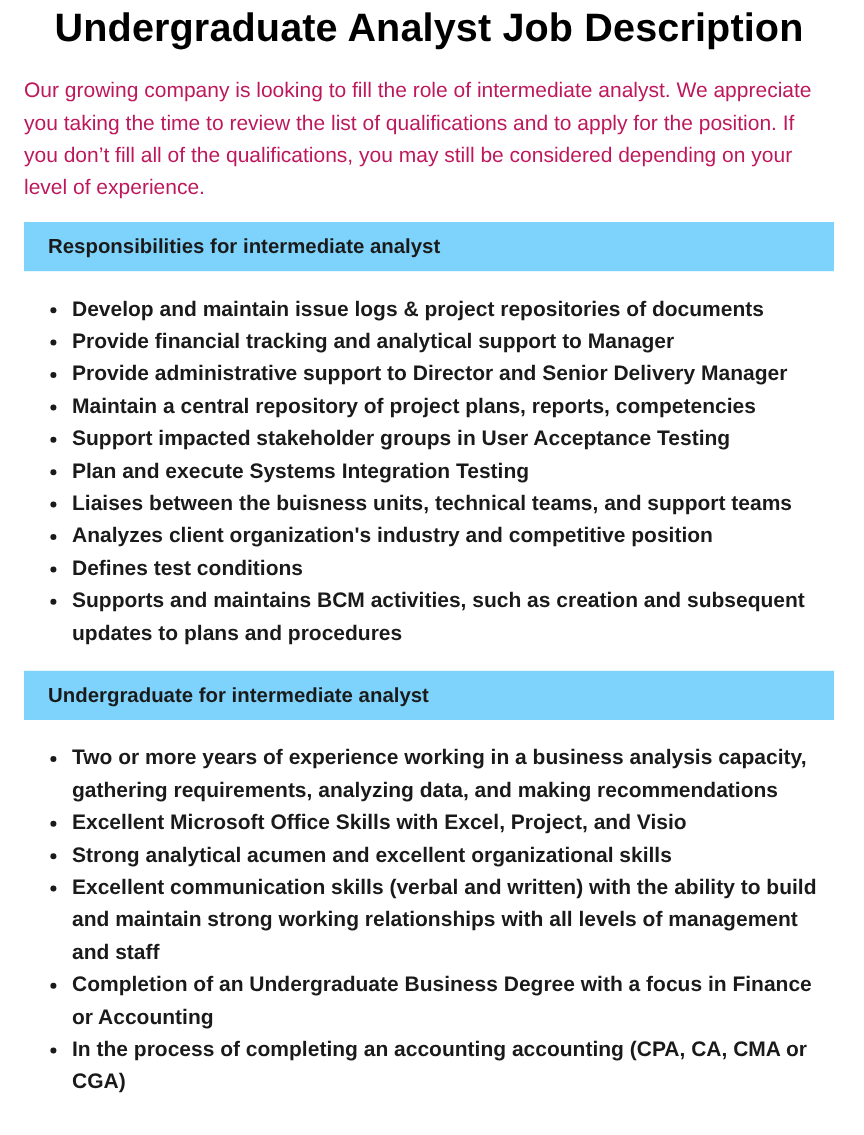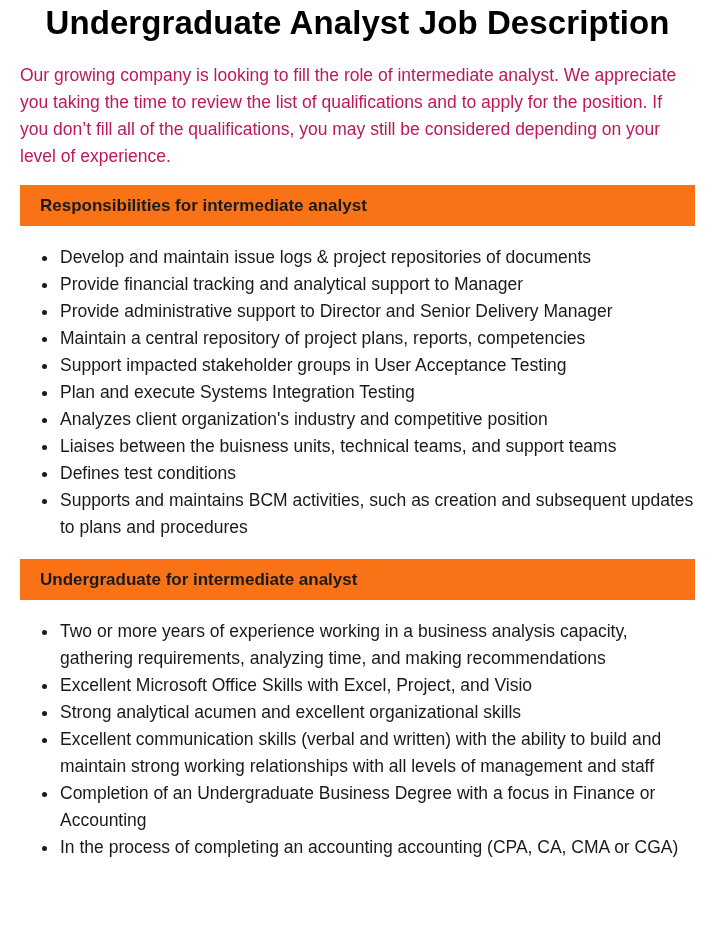--- a/index.html
+++ b/index.html
@@ -31,33 +31,34 @@
       letter-spacing: 0.1px;
     }
     p.intro {
       margin: 18px 0 0 0;
       font-size: 17.5px;
       line-height: 27px;
       color: #be185d;
     }
     .section-header {
       margin-top: 15px;
-      background: #f97316;
+      background: #7dd3fc;
       height: 41px;
       display: flex;
       align-items: center;
       padding-left: 20px;
       font-size: 17px;
       font-weight: bold;
       color: #1a1a1a;
     }
     ul.bullets {
       margin: 18px 0 0 0;
       padding: 0 0 0 40px;
       list-style: none;
+      font-weight: bold;
     }
     ul.bullets li {
       position: relative;
       font-size: 17.5px;
       line-height: 27px;
       color: #1a1a1a;
     }
     ul.bullets li::before {
       content: "";
       position: absolute;
@@ -80,28 +81,28 @@
   <p class="intro">Our growing company is looking to fill the role of intermediate analyst. We appreciate you taking the time to review the list of qualifications and to apply for the position. If you don’t fill all of the qualifications, you may still be considered depending on your level of experience.</p>
 
   <div class="section-header">Responsibilities for intermediate analyst</div>
   <ul class="bullets">
     <li>Develop and maintain issue logs &amp; project repositories of documents</li>
     <li>Provide financial tracking and analytical support to Manager</li>
     <li>Provide administrative support to Director and Senior Delivery Manager</li>
     <li>Maintain a central repository of project plans, reports, competencies</li>
     <li>Support impacted stakeholder groups in User Acceptance Testing</li>
     <li>Plan and execute Systems Integration Testing</li>
+    <li>Liaises between the buisness units, technical teams, and support teams</li>
     <li>Analyzes client organization's industry and competitive position</li>
-    <li>Liaises between the buisness units, technical teams, and support teams</li>
     <li>Defines test conditions</li>
     <li>Supports and maintains BCM activities, such as creation and subsequent updates to plans and procedures</li>
   </ul>
 
   <div class="section-header second">Undergraduate for intermediate analyst</div>
   <ul class="bullets">
-    <li>Two or more years of experience working in a business analysis capacity, gathering requirements, analyzing time, and making recommendations</li>
+    <li>Two or more years of experience working in a business analysis capacity, gathering requirements, analyzing data, and making recommendations</li>
     <li>Excellent Microsoft Office Skills with Excel, Project, and Visio</li>
     <li>Strong analytical acumen and excellent organizational skills</li>
     <li>Excellent communication skills (verbal and written) with the ability to build and maintain strong working relationships with all levels of management and staff</li>
     <li>Completion of an Undergraduate Business Degree with a focus in Finance or Accounting</li>
     <li>In the process of completing an accounting accounting (CPA, CA, CMA or CGA)</li>
   </ul>
 </div>
 
 </body></html>

